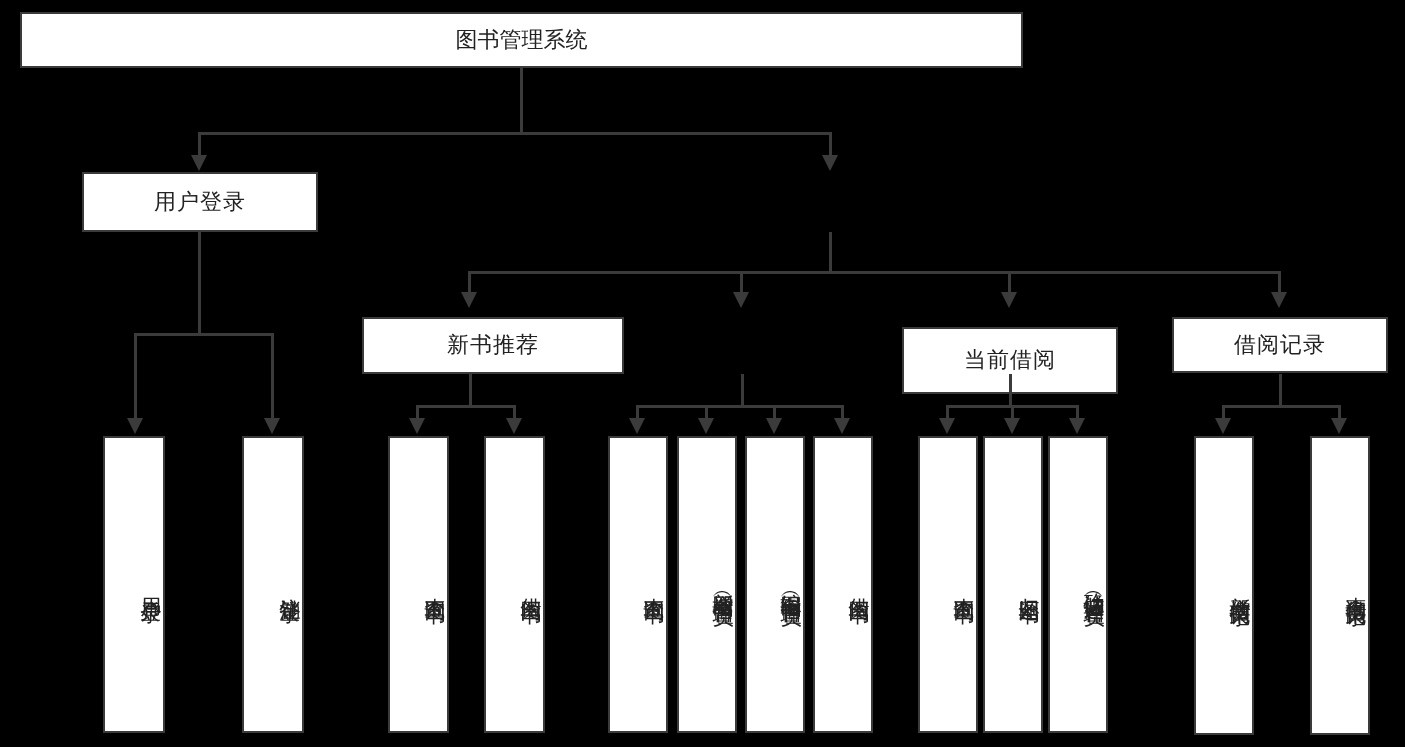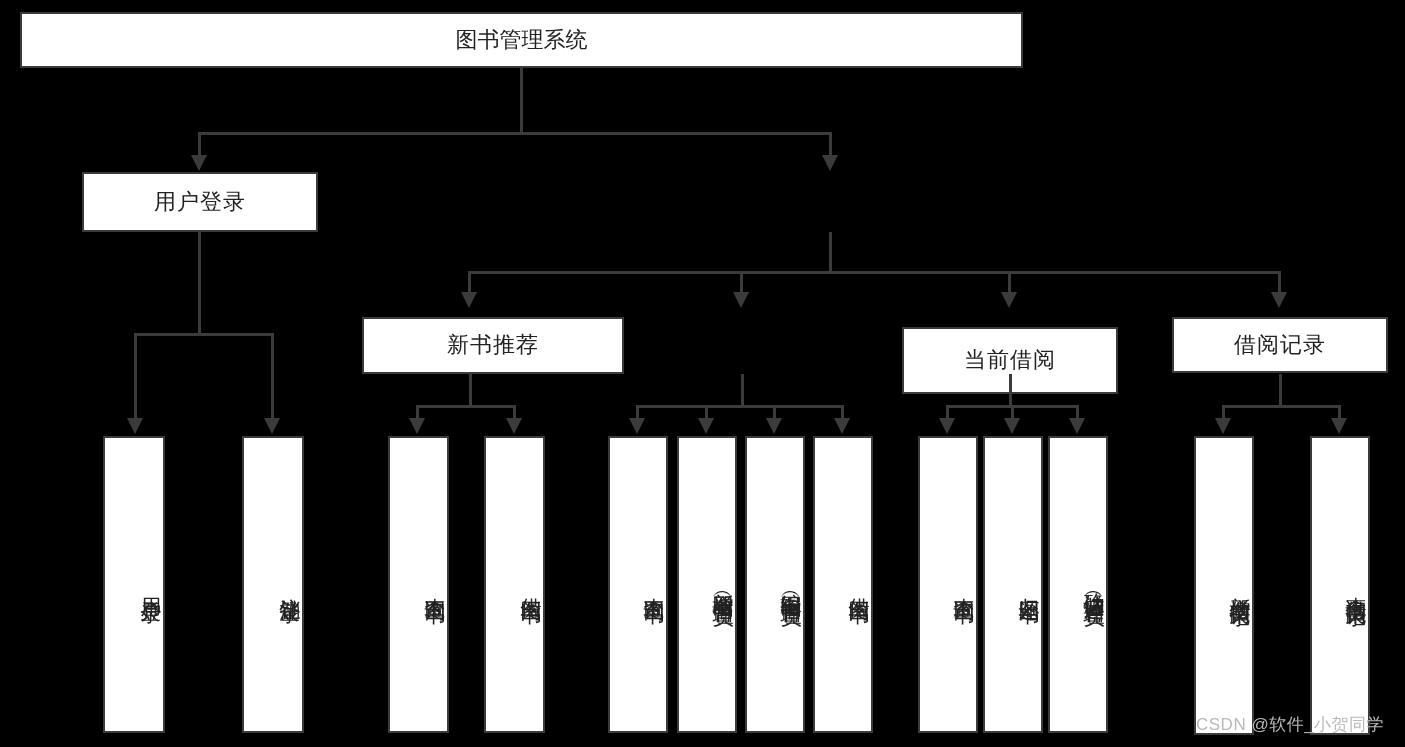--- a/index.html
+++ b/index.html
@@ -197,15 +197,14 @@
   <div class="ln vln" style="left:1076px; top:405px; height:14px;"></div>
   <div class="arrow" style="left:1069px; top:418px;"></div>
 
   <div class="ln vln" style="left:1279px; top:374px; height:34px;"></div>
   <div class="ln hln" style="left:1222px; top:405px; width:119px;"></div>
   <div class="ln vln" style="left:1222px; top:405px; height:14px;"></div>
   <div class="arrow" style="left:1215px; top:418px;"></div>
   <div class="ln vln" style="left:1338px; top:405px; height:14px;"></div>
   <div class="arrow" style="left:1331px; top:418px;"></div>
 
-  <div id="watermark">CSDN @软件_小贺同学</div>
 
 </div>
 
 </body></html>

